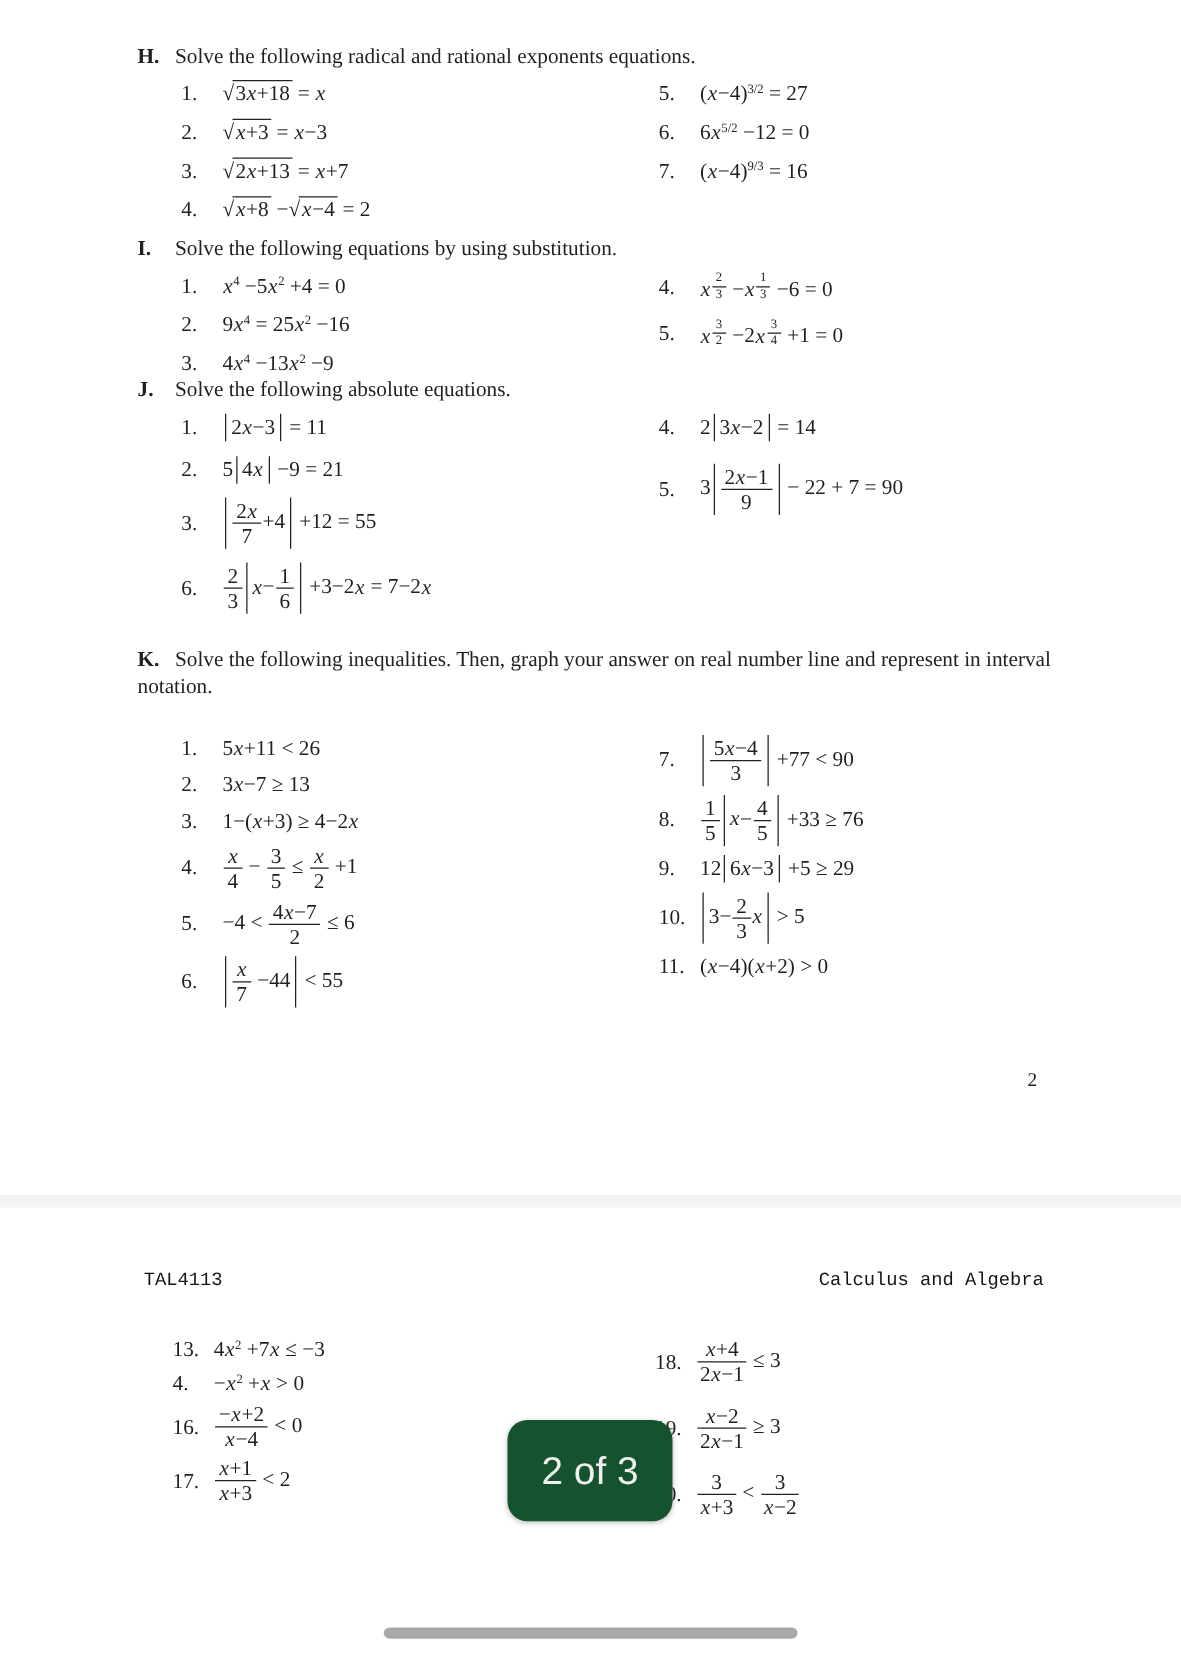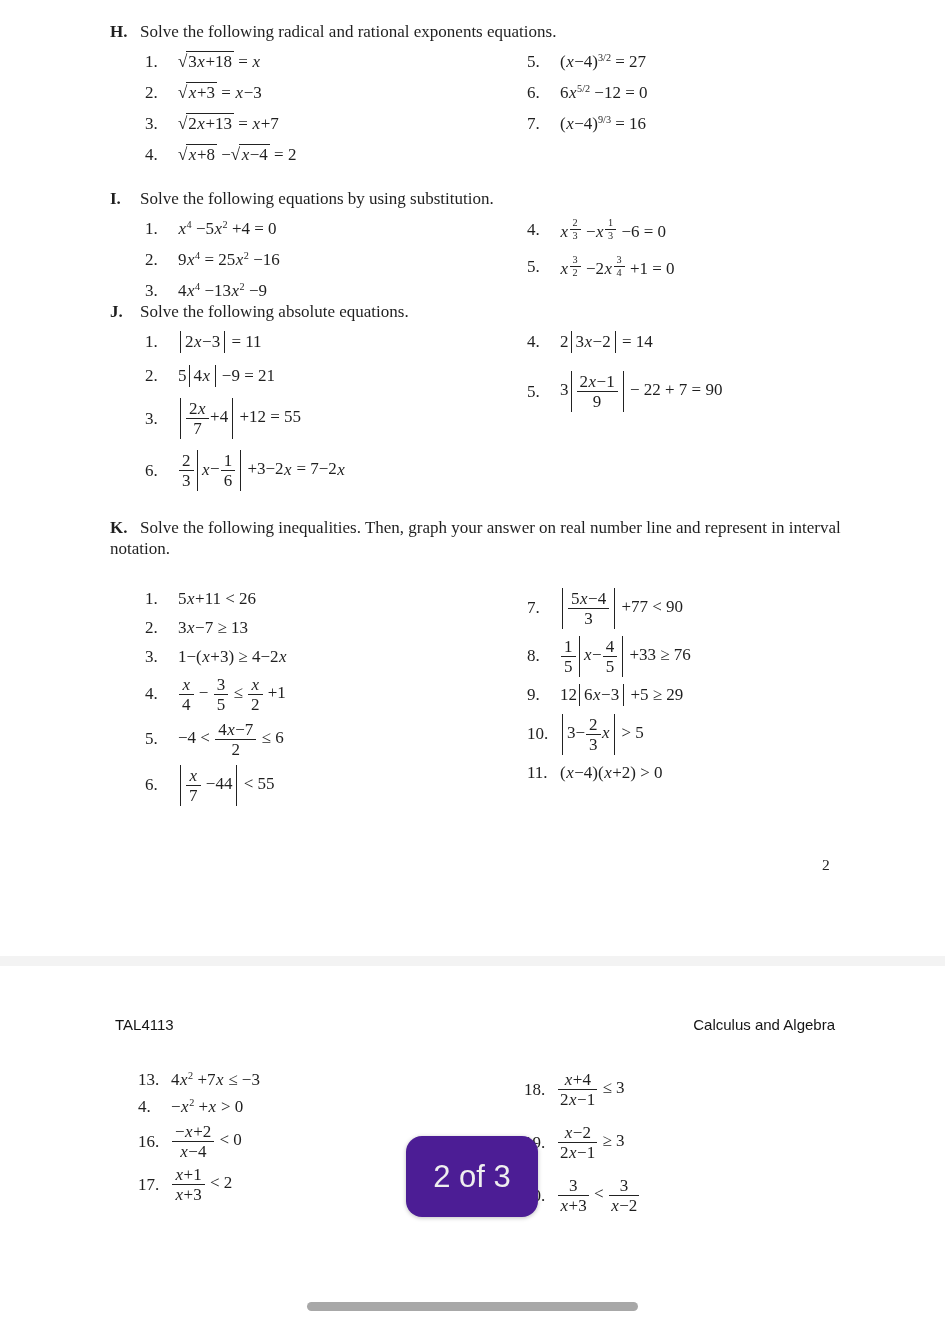--- a/index.html
+++ b/index.html
@@ -2,52 +2,52 @@
 <html><head>
 <meta charset="utf-8">
 <style>
   html,body{margin:0;padding:0}
   body{width:945px;height:1323px;position:relative;background:#ffffff;
        font-family:"Liberation Serif",serif;color:#1f1f1f;overflow:hidden}
   .viewer{position:absolute;inset:0;background:#fff}
 
   
   .sec{position:absolute;left:110px;width:742px}
-  #secH{top:21px} #secI{top:188px} #secJ{top:301px} #secK{top:517px}
+  #secH{top:34px} #secI{top:188px} #secJ{top:301px} #secK{top:517px}
   .sec-head{font-size:17px;line-height:1.25;margin-bottom:8px}
   #secK .sec-head{margin-bottom:28px}
   .sec-letter{font-weight:bold;display:inline-block;width:30px}
   .cols{display:flex;padding-left:35px}
   .col-l{width:382px;flex:none}
   .col-r{flex:1}
 
   .item{display:flex;align-items:center;margin-bottom:8px;font-size:17px;min-height:23px}
   .no{width:33px;flex:none}
   #secI .col-r .item{margin-bottom:12px}
   #secJ .item{margin-bottom:11px}
   #secJ .col-r .item{margin-bottom:18px}
   #secK .item{margin-bottom:6px}
   #secK .col-r .item{margin-bottom:7px}
 
   .pagenum{position:absolute;left:822px;top:856px;font-size:15.5px;color:#222}
 
   .band{position:absolute;left:0;top:956px;width:945px;height:10px;background:#f3f3f3}
 
   .hdr{position:absolute;left:115px;top:1016px;width:720px;display:flex;
-       justify-content:space-between;font-family:Liberation Sans, sans-serif;
+       justify-content:space-between;font-family:Liberation Mono, monospace;
        font-size:15px;color:#141414}
 
   .p2col{position:absolute;width:340px}
   #p2l{left:138px;top:1068px}
   #p2r{left:524px;top:1070px}
   #p2l .item{margin-bottom:4px}
   #p2r .item{margin-bottom:14px}
 
   .overlay{position:absolute;left:406px;top:1136px;width:132px;height:81px;
-           background:#4c1d95;border-radius:16px;display:flex;align-items:center;
+           background:#14532d;border-radius:16px;display:flex;align-items:center;
            justify-content:center;box-shadow:0 1px 4px rgba(0,0,0,0.25)}
   .overlay span{font-family:"Liberation Sans",sans-serif;font-size:31px;color:#efefef}
 
   .pill{position:absolute;left:307px;top:1302px;width:331px;height:9px;
         border-radius:5px;background:#a8a8a8}
 
   
   .mexp i{font-style:italic;padding:0 0.5px}
   .mexp sup{font-size:0.6em;vertical-align:0.55em;line-height:1}
   .frac{display:inline-block;vertical-align:middle;text-align:center;

